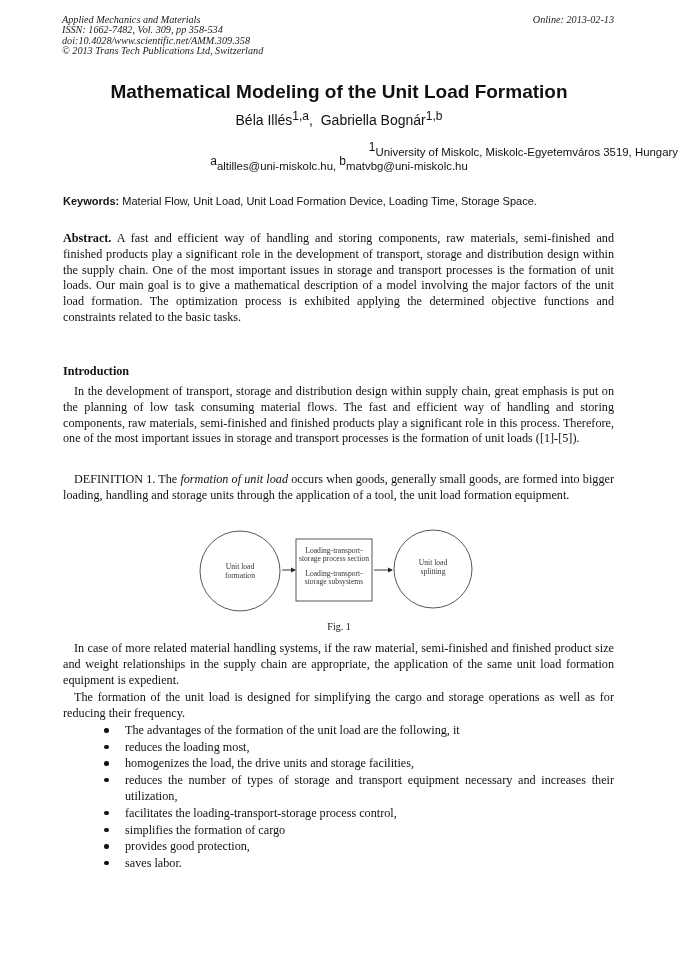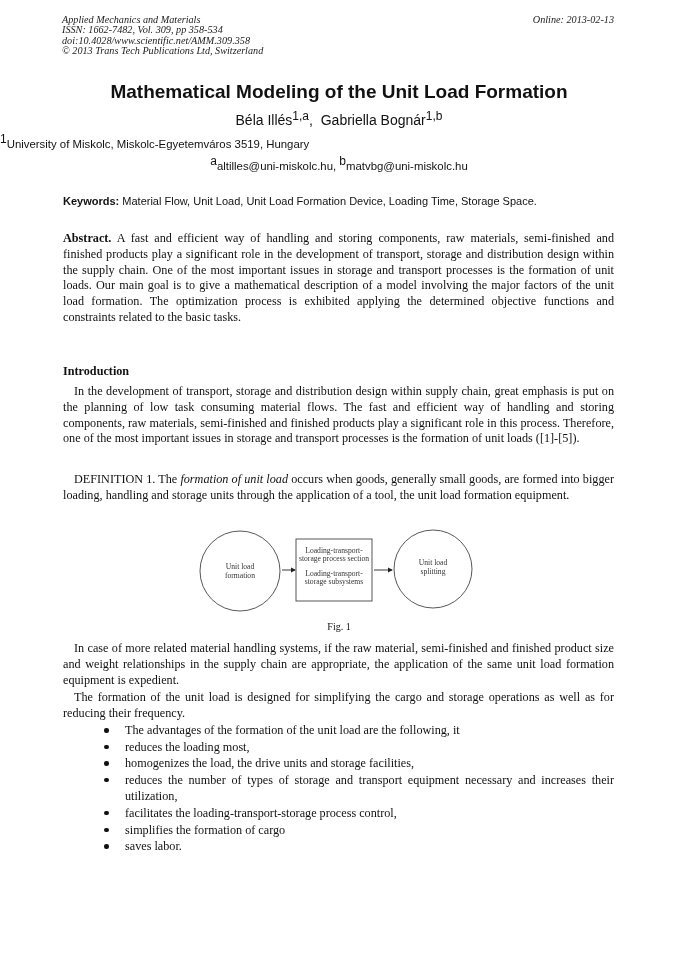--- a/index.html
+++ b/index.html
@@ -5,21 +5,21 @@
   html, body { margin: 0; padding: 0; background: #ffffff; }
   body { width: 678px; height: 959px; position: relative; overflow: hidden; color: #111; }
   .page { position: absolute; left: 0; top: 0; width: 678px; height: 959px; background: #fff; }
 
   .hdr-left { position: absolute; left: 62px; top: 15px; font-family: "Liberation Serif", serif; font-style: italic; font-size: 10.2px; line-height: 10.4px; color: #222; }
   .hdr-right { position: absolute; right: 64px; top: 15px; font-family: Liberation Serif, serif; font-style: italic; font-size: 10.2px; line-height: 10.4px; color: #222; }
 
   .title { position: absolute; left: 0; width: 678px; top: 81px; text-align: center; font-family: "Liberation Sans", sans-serif; font-weight: bold; font-size: 19px; color: #111; }
   .authors { position: absolute; left: 0; width: 678px; top: 112px; text-align: center; font-family: "Liberation Sans", sans-serif; font-size: 14px; color: #111; }
   .authors sup, .affil sup, .emails sup { font-size: 12px; vertical-align: 5px; line-height: 0; }
-  .affil { position: absolute; left: 0; width: 678px; top: 138px; text-align: left; font-family: "Liberation Sans", sans-serif; font-size: 11.4px; color: #111; }
+  .affil { position: absolute; left: 0; width: 678px; top: 146px; text-align: right; font-family: "Liberation Sans", sans-serif; font-size: 11.4px; color: #111; }
   .emails { position: absolute; left: 0; width: 678px; top: 160px; text-align: center; font-family: "Liberation Sans", sans-serif; font-size: 11.4px; color: #111; }
 
   .keywords { position: absolute; left: 63px; width: 555px; top: 195px; font-family: "Liberation Sans", sans-serif; font-size: 11px; color: #111; }
   .keywords b { font-weight: bold; }
 
   .body { position: absolute; left: 63px; width: 551px; font-family: "Liberation Serif", serif; font-size: 12.2px; line-height: 15.8px; text-align: justify; color: #111; }
   .abstract { top: 231px; }
   .abstract b { font-weight: bold; }
   .sec-title { position: absolute; left: 63px; top: 364px; font-family: "Liberation Serif", serif; font-weight: bold; font-size: 12.2px; }
   .intro { top: 384px; text-indent: 11px; }
@@ -112,16 +112,17 @@
   <div class="body p3">In case of more related material handling systems, if the raw material, semi-finished and finished product size and weight relationships in the supply chain are appropriate, the application of the same unit load formation equipment is expedient.</div>
   <div class="body p4">The formation of the unit load is designed for simplifying the cargo and storage operations as well as for reducing their frequency.</div>
 
   <ul class="bullets">
     <li><span class="dot"></span><span>The advantages of the formation of the unit load are the following, it</span></li>
     <li><span class="dot"></span><span>reduces the loading most,</span></li>
     <li><span class="dot"></span><span>homogenizes the load, the drive units and storage facilities,</span></li>
     <li><span class="dot"></span><span>reduces the number of types of storage and transport equipment necessary and increases their utilization,</span></li>
     <li><span class="dot"></span><span>facilitates the loading-transport-storage process control,</span></li>
     <li><span class="dot"></span><span>simplifies the formation of cargo</span></li>
+    <li><span class="dot"></span><span>provides good protection,</span></li>
     <li><span class="dot"></span><span>saves labor.</span></li>
   </ul>
 
 </div>
 
 </body></html>

